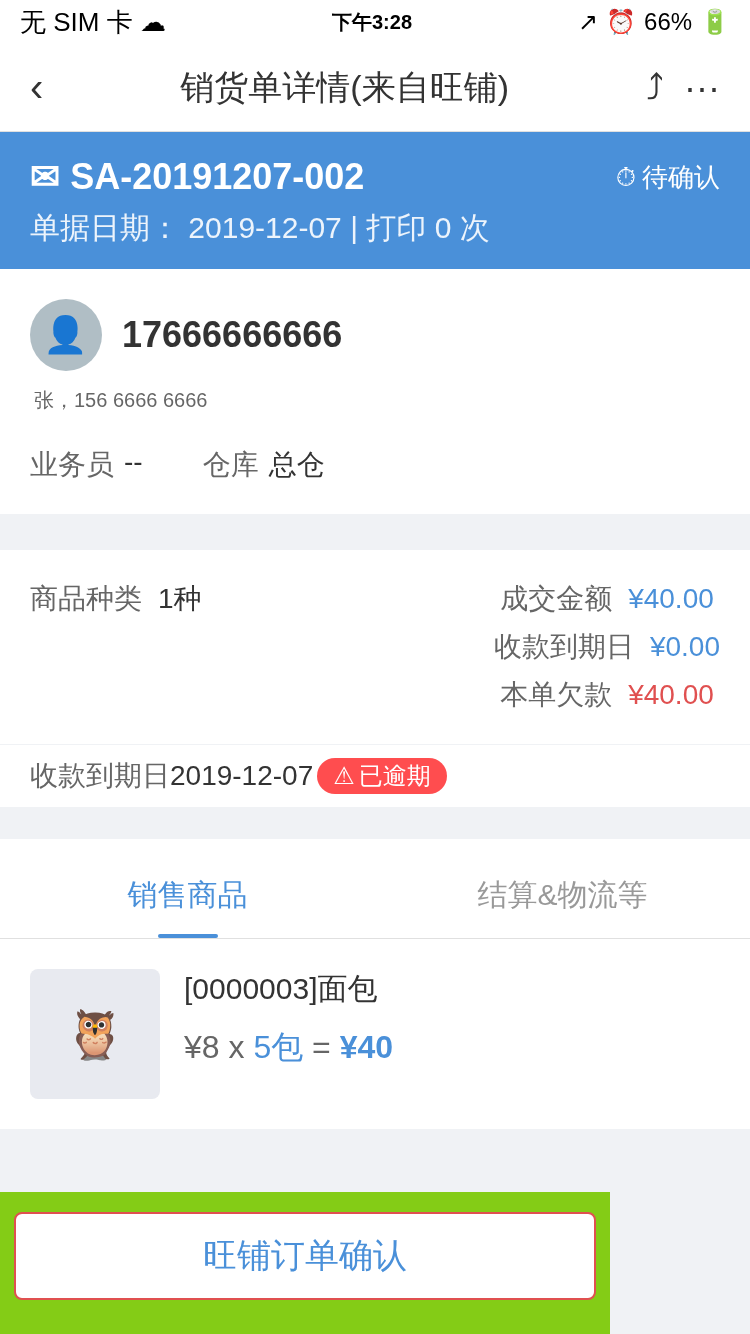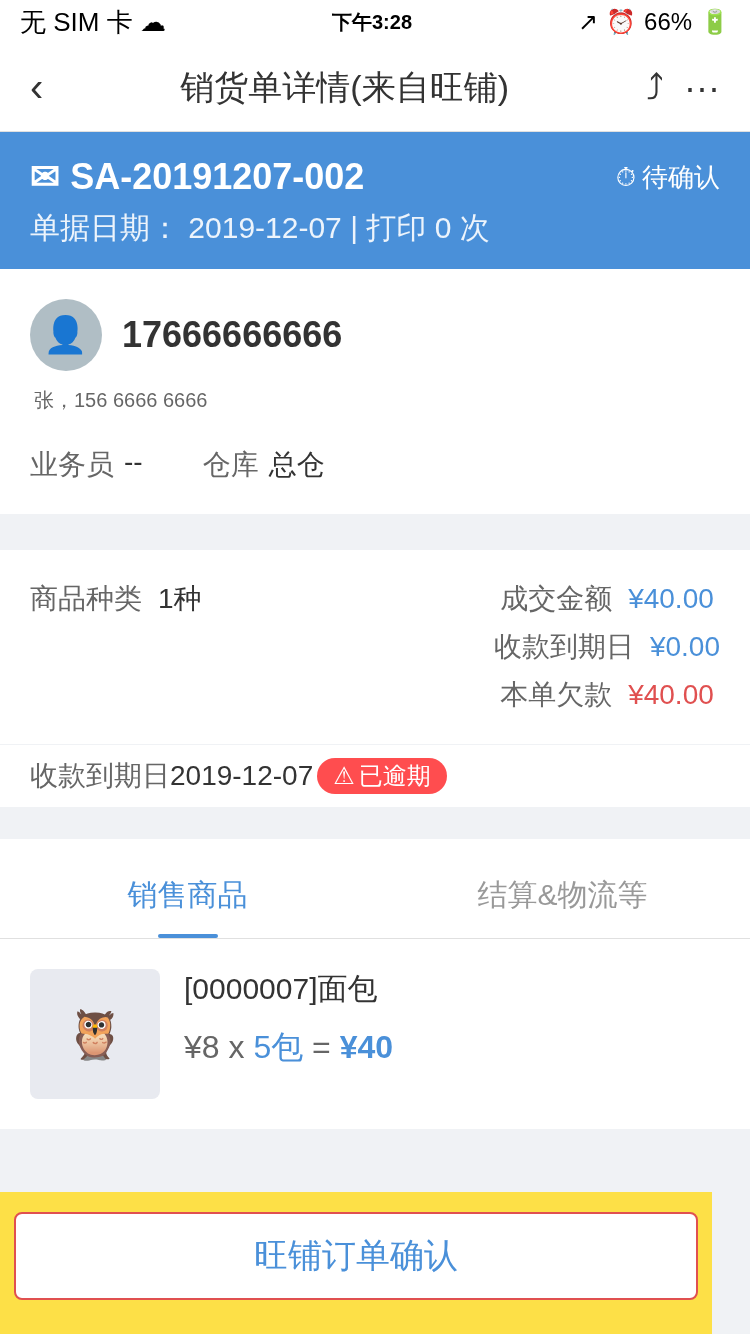--- a/index.html
+++ b/index.html
@@ -276,22 +276,22 @@
       flex: 1;
       background: #f0f2f5;
       min-height: 200px;
     }
 
     
     .confirm-btn-area {
       position: fixed;
       bottom: 0;
       left: 0;
-      width: 712px;
-      background: #fde047;
+      width: 610px;
+      background: #84cc16;
       padding: 20px 14px 34px;
     }
     .confirm-btn {
       width: 100%;
       height: 88px;
       border: 2px solid #e05050;
       background: #fff;
       color: #4a90d9;
       font-size: 34px;
       font-weight: 500;
@@ -414,21 +414,21 @@
       <span>结算&amp;物流等</span>
     </div>
   </div>
 
   <div class="product-section">
     <div class="product-item">
       <div class="product-thumb">
         <span class="product-thumb-logo">🦉</span>
       </div>
       <div class="product-info">
-        <div class="product-name">[0000007]面包</div>
+        <div class="product-name">[0000003]面包</div>
         <div class="product-price">
           <span>¥8 x </span><span class="qty">5包</span><span> = </span><span class="total">¥40</span>
         </div>
       </div>
     </div>
   </div>
 </div>
 
 <div class="bottom-area" style="height: 260px;"></div>
 

